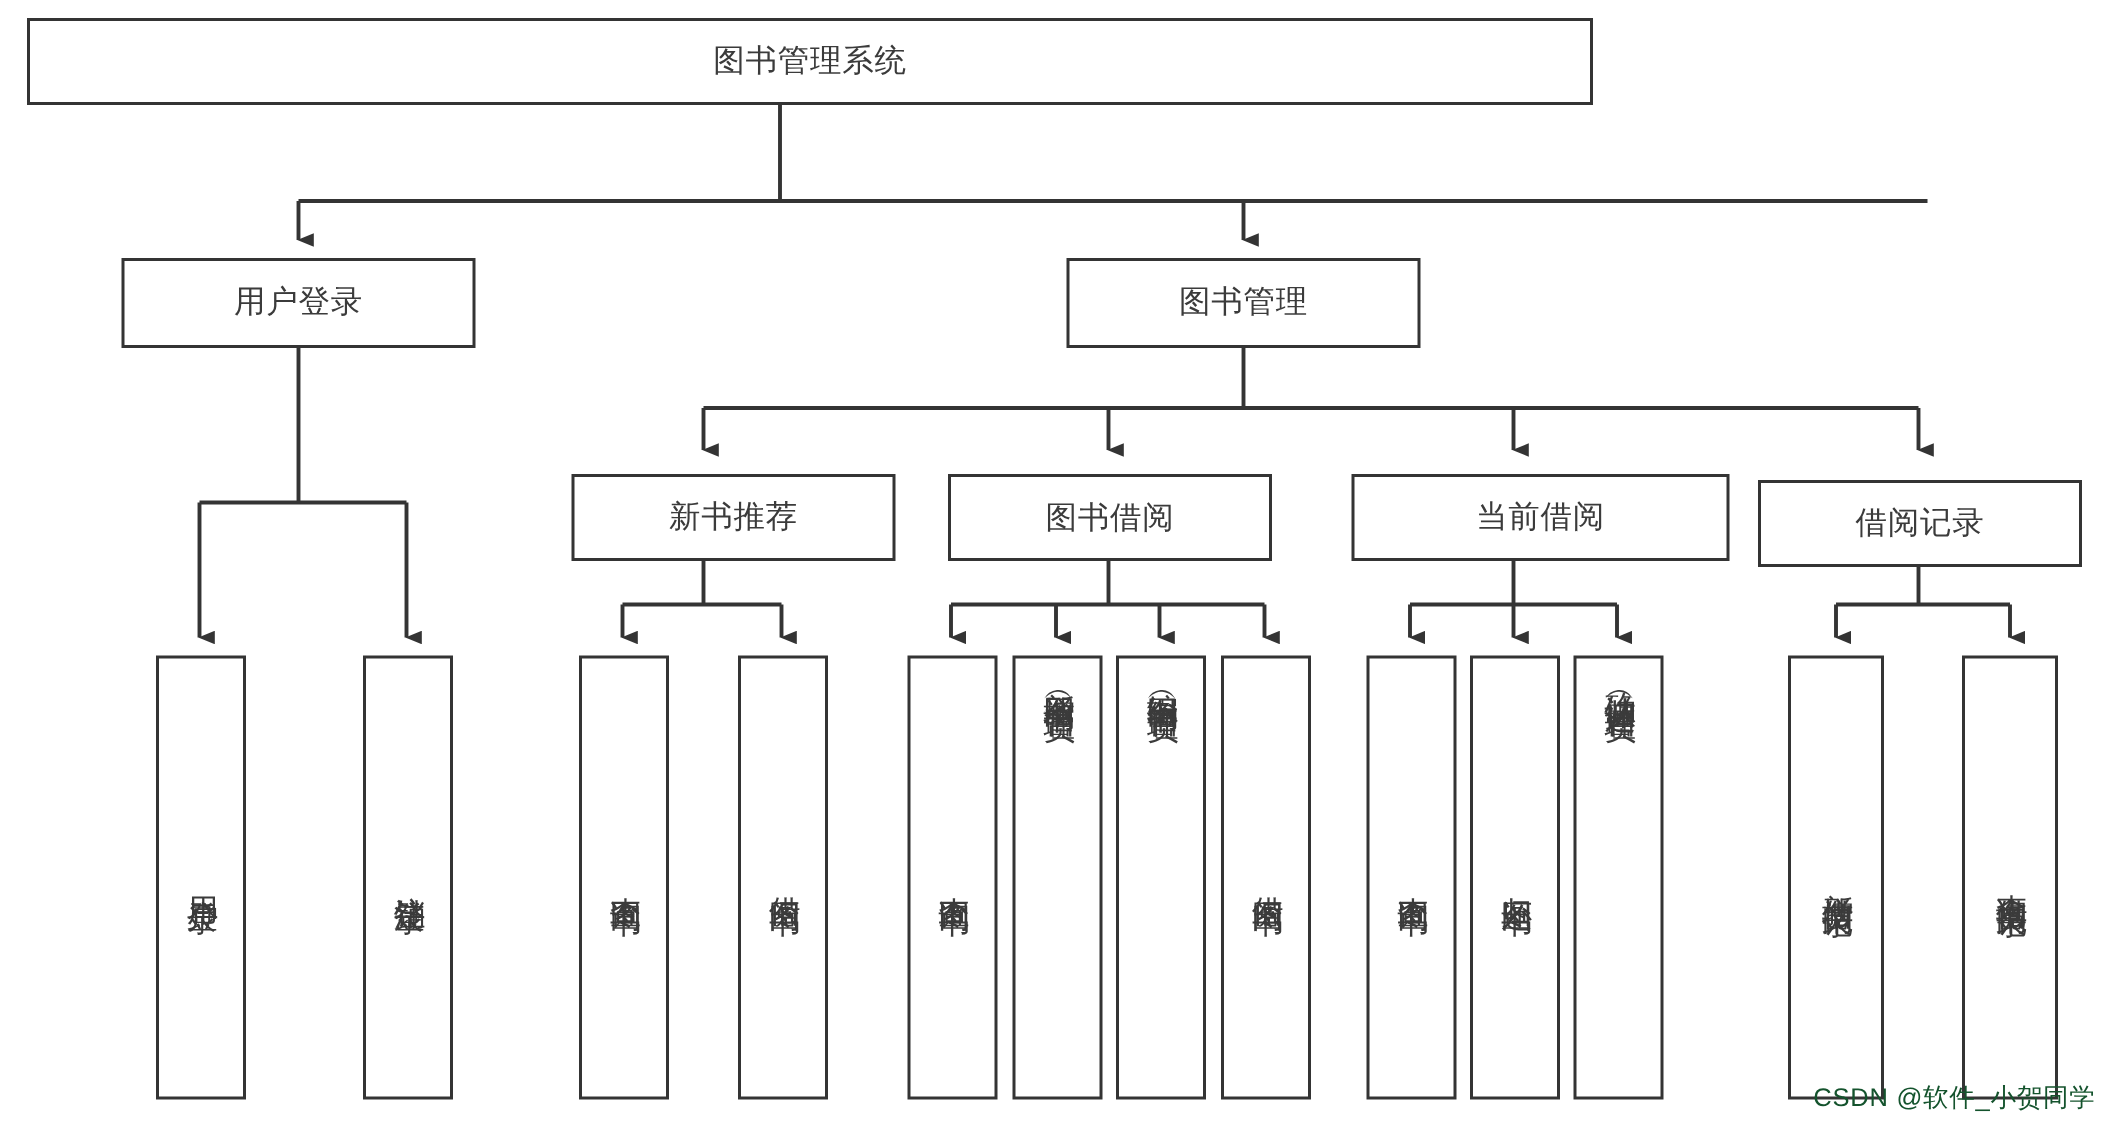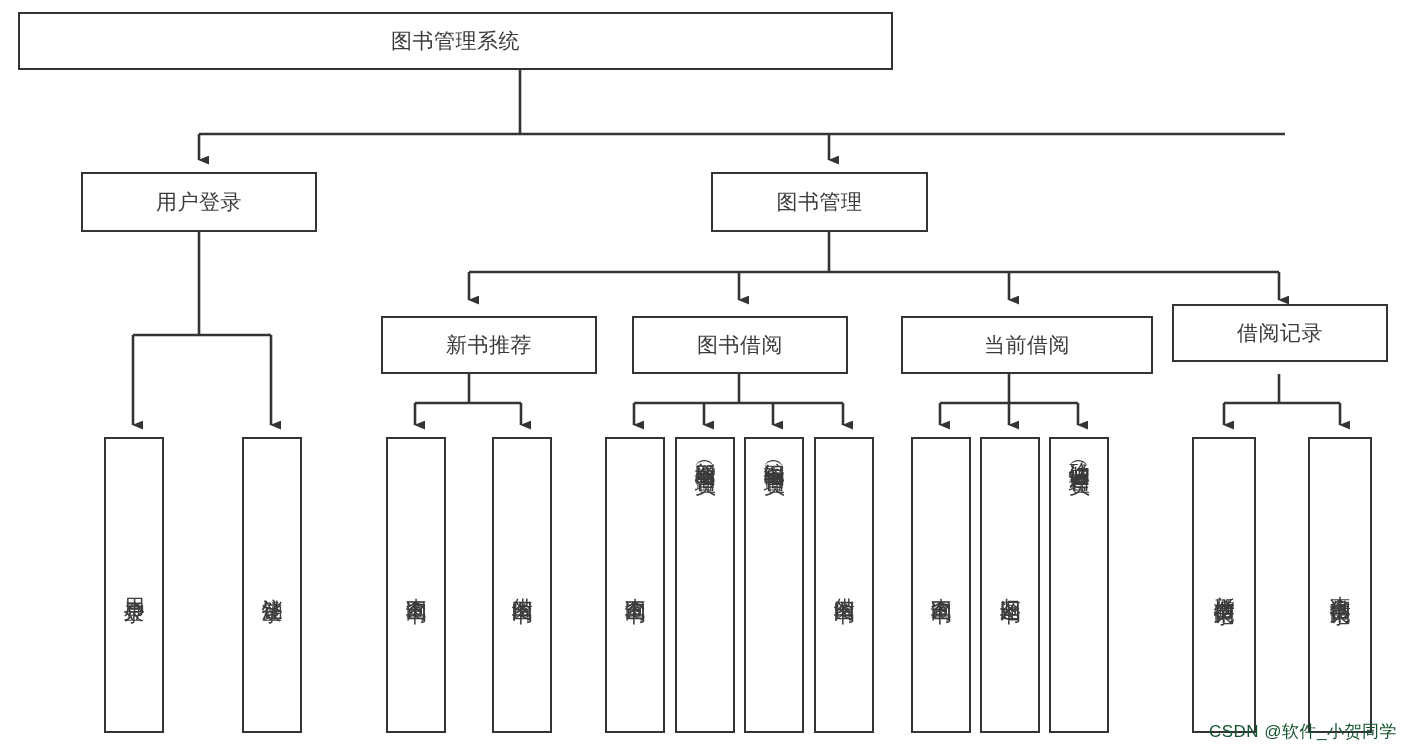--- a/index.html
+++ b/index.html
@@ -121,41 +121,41 @@
       <path d="M 1009,403 L 1009,425" marker-end="url(#arrowhead)"></path>
       <path d="M 1078,403 L 1078,425" marker-end="url(#arrowhead)"></path>
 
       <path d="M 1279,374 L 1279,403"></path>
       <path d="M 1224,403 L 1340,403"></path>
       <path d="M 1224,403 L 1224,425" marker-end="url(#arrowhead)"></path>
       <path d="M 1340,403 L 1340,425" marker-end="url(#arrowhead)"></path>
     </g>
   </svg>
 
-  <div class="node" style="left:18px; top:12px; width:875px; height:58px;">
+  <div class="node" style="left:18px; top:12px; width:1044px; height:58px;">
     <span class="node-label">图书管理系统</span>
   </div>
 
   <div class="node" style="left:81px; top:172px; width:236px; height:60px;">
     <span class="node-label">用户登录</span>
   </div>
-  <div class="node" style="left:711px; top:172px; width:217px; height:60px;">
+  <div class="node" style="left:711px; top:172px; width:236px; height:60px;">
     <span class="node-label">图书管理</span>
   </div>
 
   <div class="node" style="left:381px; top:316px; width:216px; height:58px;">
     <span class="node-label">新书推荐</span>
   </div>
   <div class="node" style="left:632px; top:316px; width:216px; height:58px;font-family:Liberation Serif, serif;">
     <span class="node-label">图书借阅</span>
   </div>
   <div class="node" style="left:901px; top:316px; width:252px; height:58px;">
     <span class="node-label">当前借阅</span>
   </div>
-  <div class="node" style="left:1172px; top:304px; width:216px; height:58px;">
+  <div class="node" style="left:1172px; top:320px; width:216px; height:58px;">
     <span class="node-label">借阅记录</span>
   </div>
 
   <div class="node vertical centered" style="left:104px; top:437px; width:60px; height:296px;">
     <span class="node-label">用户登录</span>
   </div>
   <div class="node vertical centered" style="left:242px; top:437px; width:60px; height:296px;">
     <span class="node-label">注销登录</span>
   </div>
 

